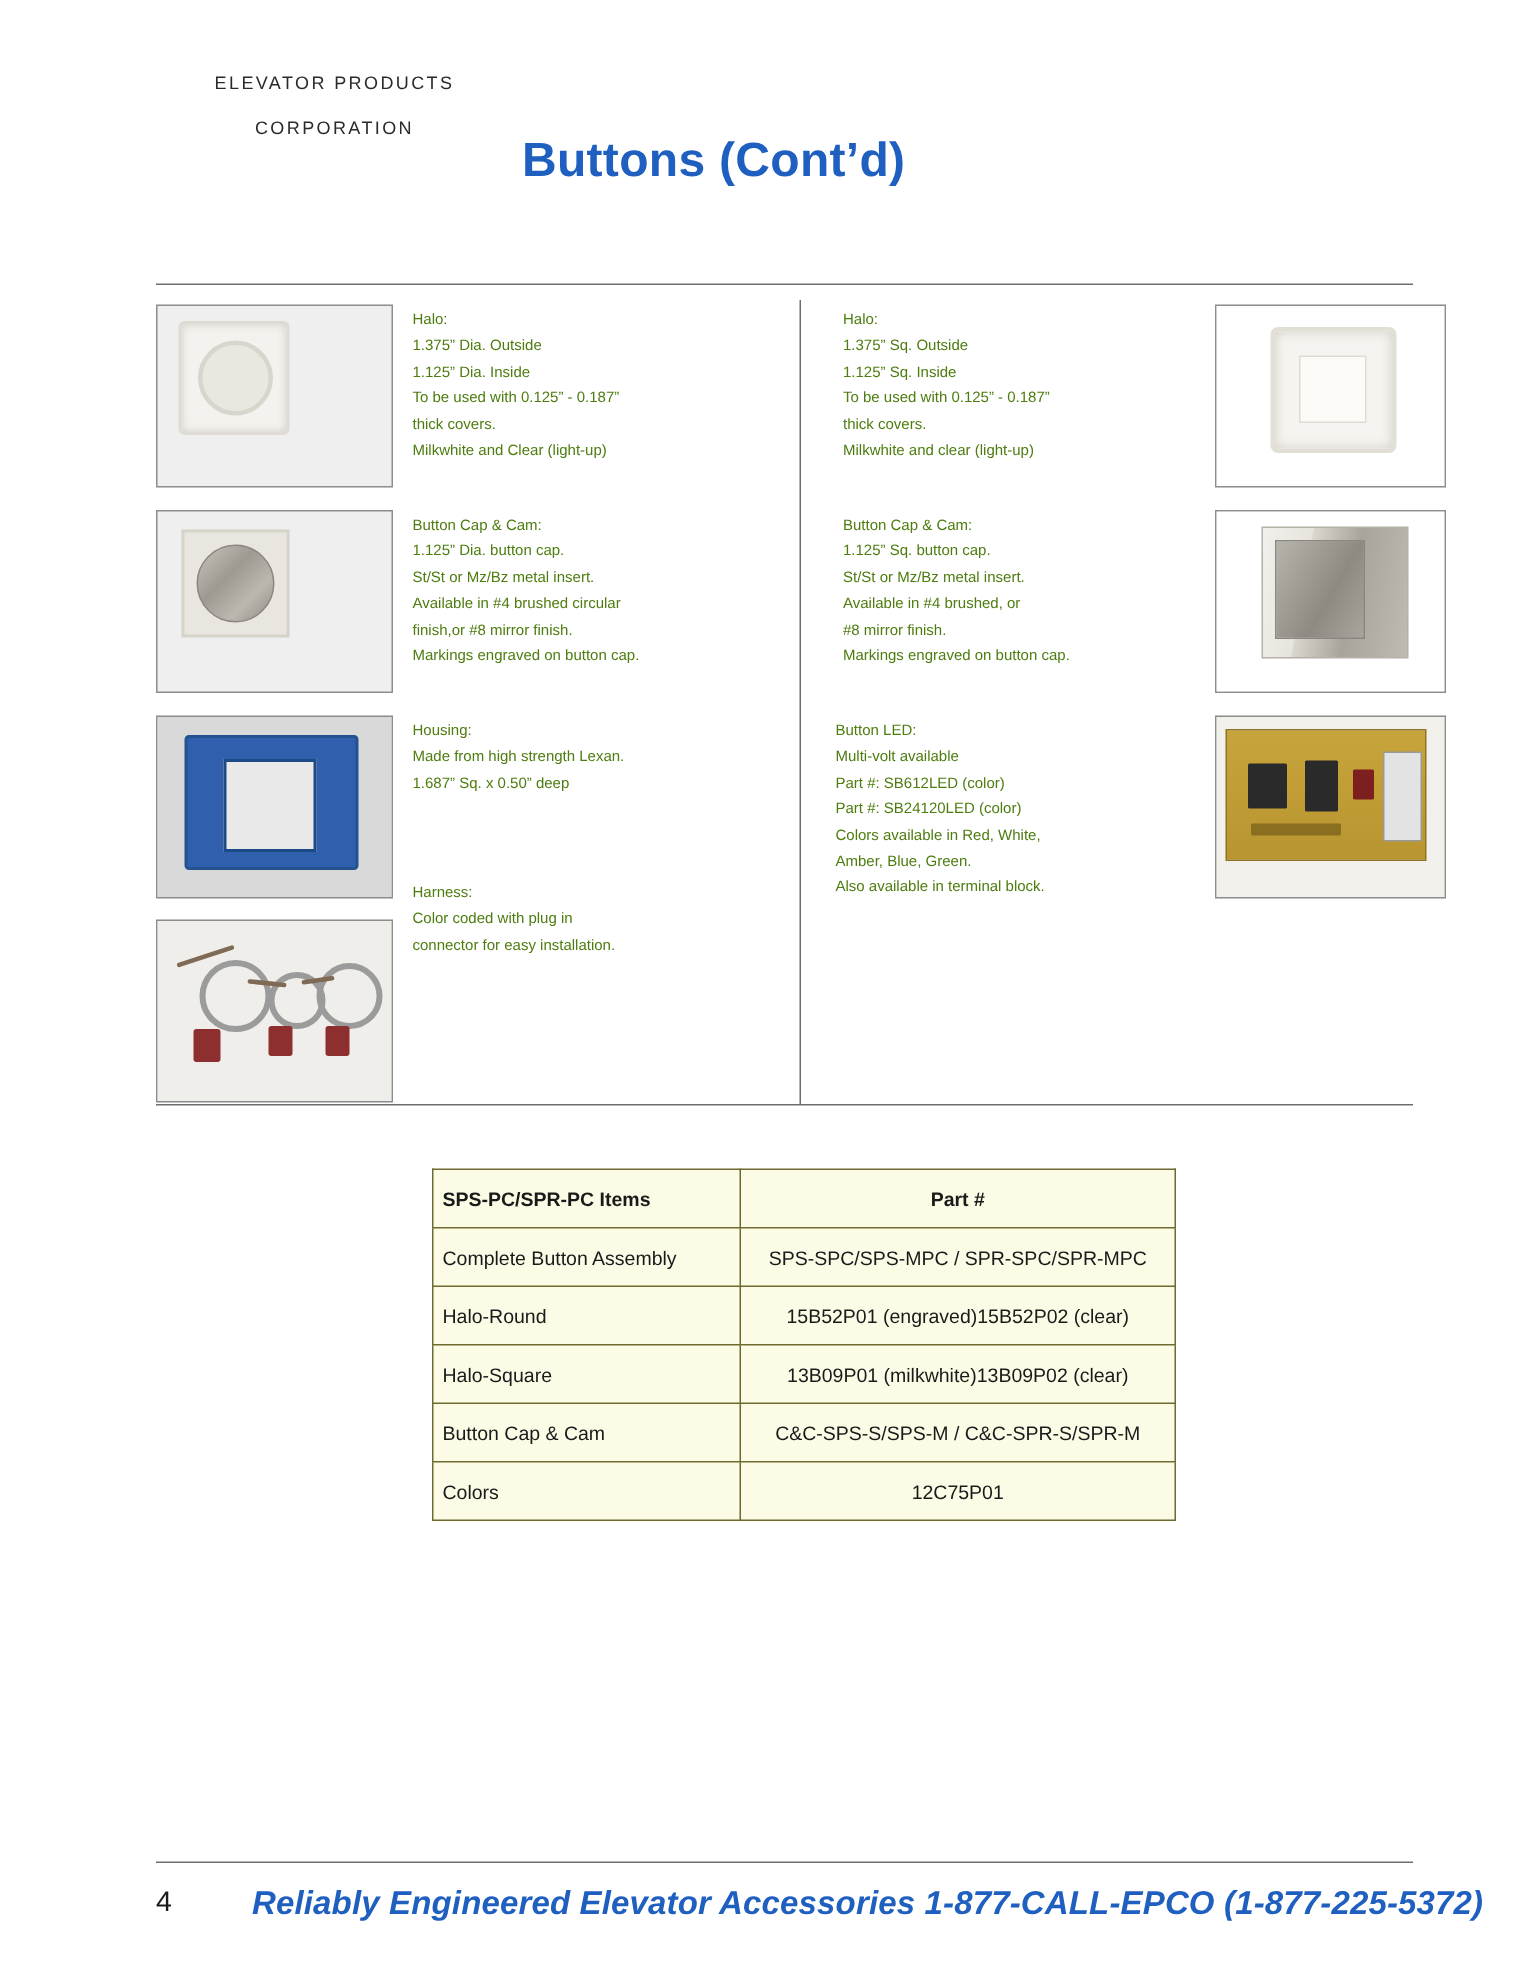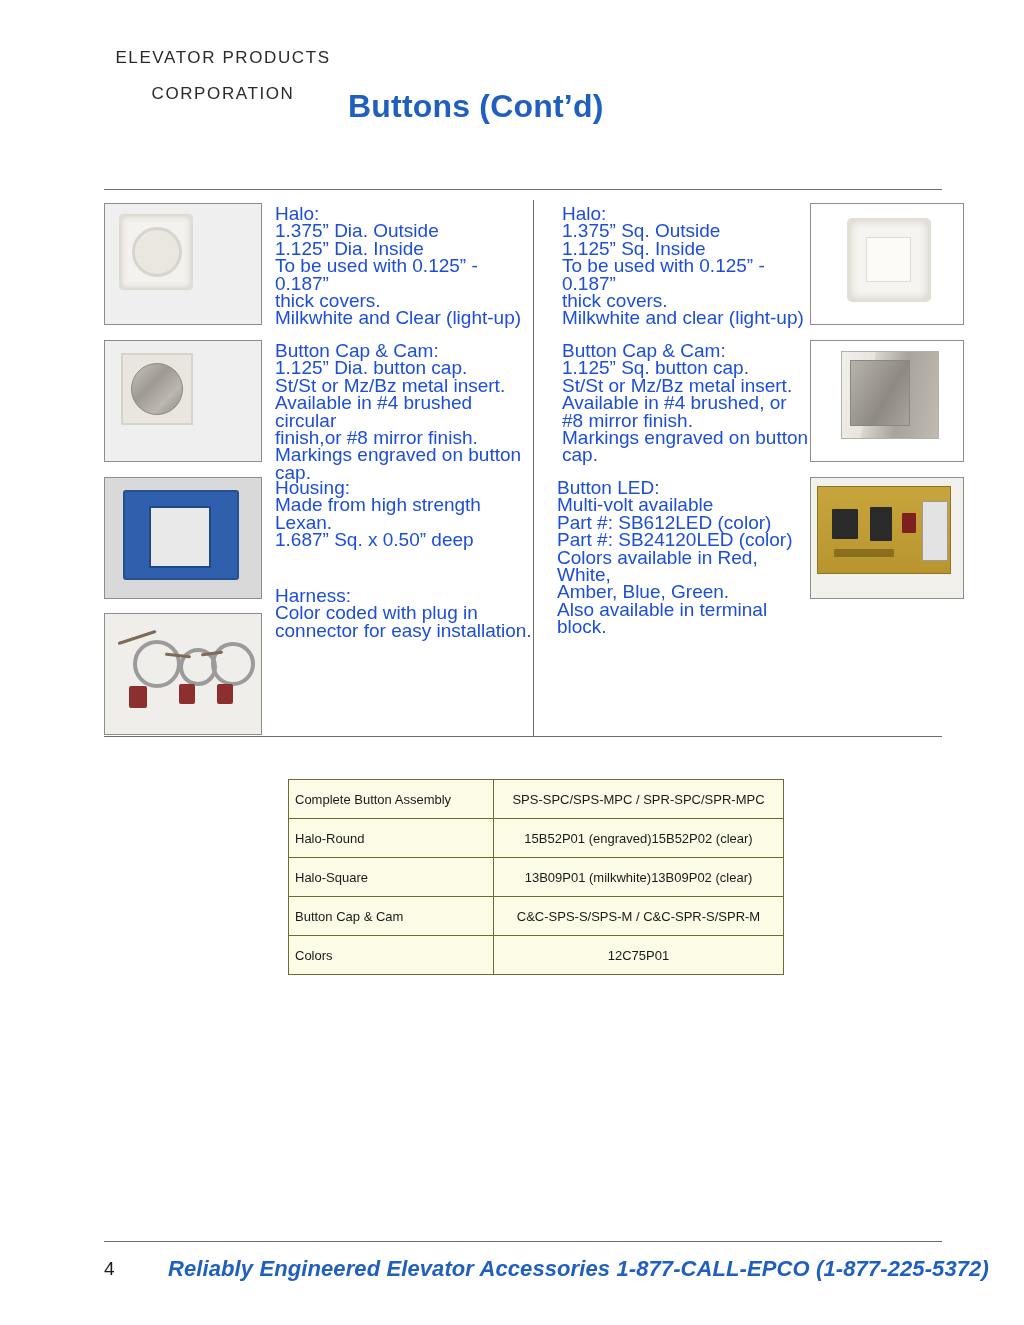--- a/index.html
+++ b/index.html
@@ -32,21 +32,21 @@
   }
   .logo-diamond {
     position: relative;
     width: 150px;
     height: 75px;
     margin: 0 auto;
   }
   .logo-diamond svg { display: block; }
   .logo-text1, .logo-text2 {
     font-family: "Liberation Sans", sans-serif;
-    font-size: 17px;
+    font-size: 12px;
     letter-spacing: 1.6px;
     color: #2a2a2a;
     font-weight: 400;
     margin-top: 2px;
   }
   .logo-text2 { margin-top: 16px; }
 
   .page-title {
     position: absolute;
     left: 348px;
@@ -81,23 +81,23 @@
     background: #efefef;
     overflow: hidden;
   }
   .photo .inner {
     position: absolute;
     left: 0; top: 0; right: 0; bottom: 0;
   }
 
   .spec-text {
     position: absolute;
-    font-size: 19px;
+    font-size: 10px;
     line-height: 17.4px;
-    color: #1d4ed8;
+    color: #4d7c0f;
     white-space: pre-line;
   }
 
   
   .parts-table {
     position: absolute;
     left: 288px;
     top: 779px;
     width: 496px;
     border-collapse: collapse;
@@ -317,20 +317,24 @@
   </div>
 </div>
 <div class="spec-text" style="left:275px; top:587px; width:260px;">Harness:
 Color coded with plug in
 connector for easy installation.</div>
 
 <div class="rule rule-mid"></div>
 
 <table class="parts-table">
   <tbody>
+      <tr>
+    <th class="col-left">SPS-PC/SPR-PC Items</th>
+    <th class="col-right">Part #</th>
+  </tr>
   <tr>
     <td class="col-left">Complete Button Assembly</td>
     <td class="col-right">SPS-SPC/SPS-MPC / SPR-SPC/SPR-MPC</td>
   </tr>
   <tr>
     <td class="col-left">Halo-Round</td>
     <td class="col-right">15B52P01  (engraved)15B52P02 (clear)</td>
   </tr>
   <tr>
     <td class="col-left">Halo-Square</td>

